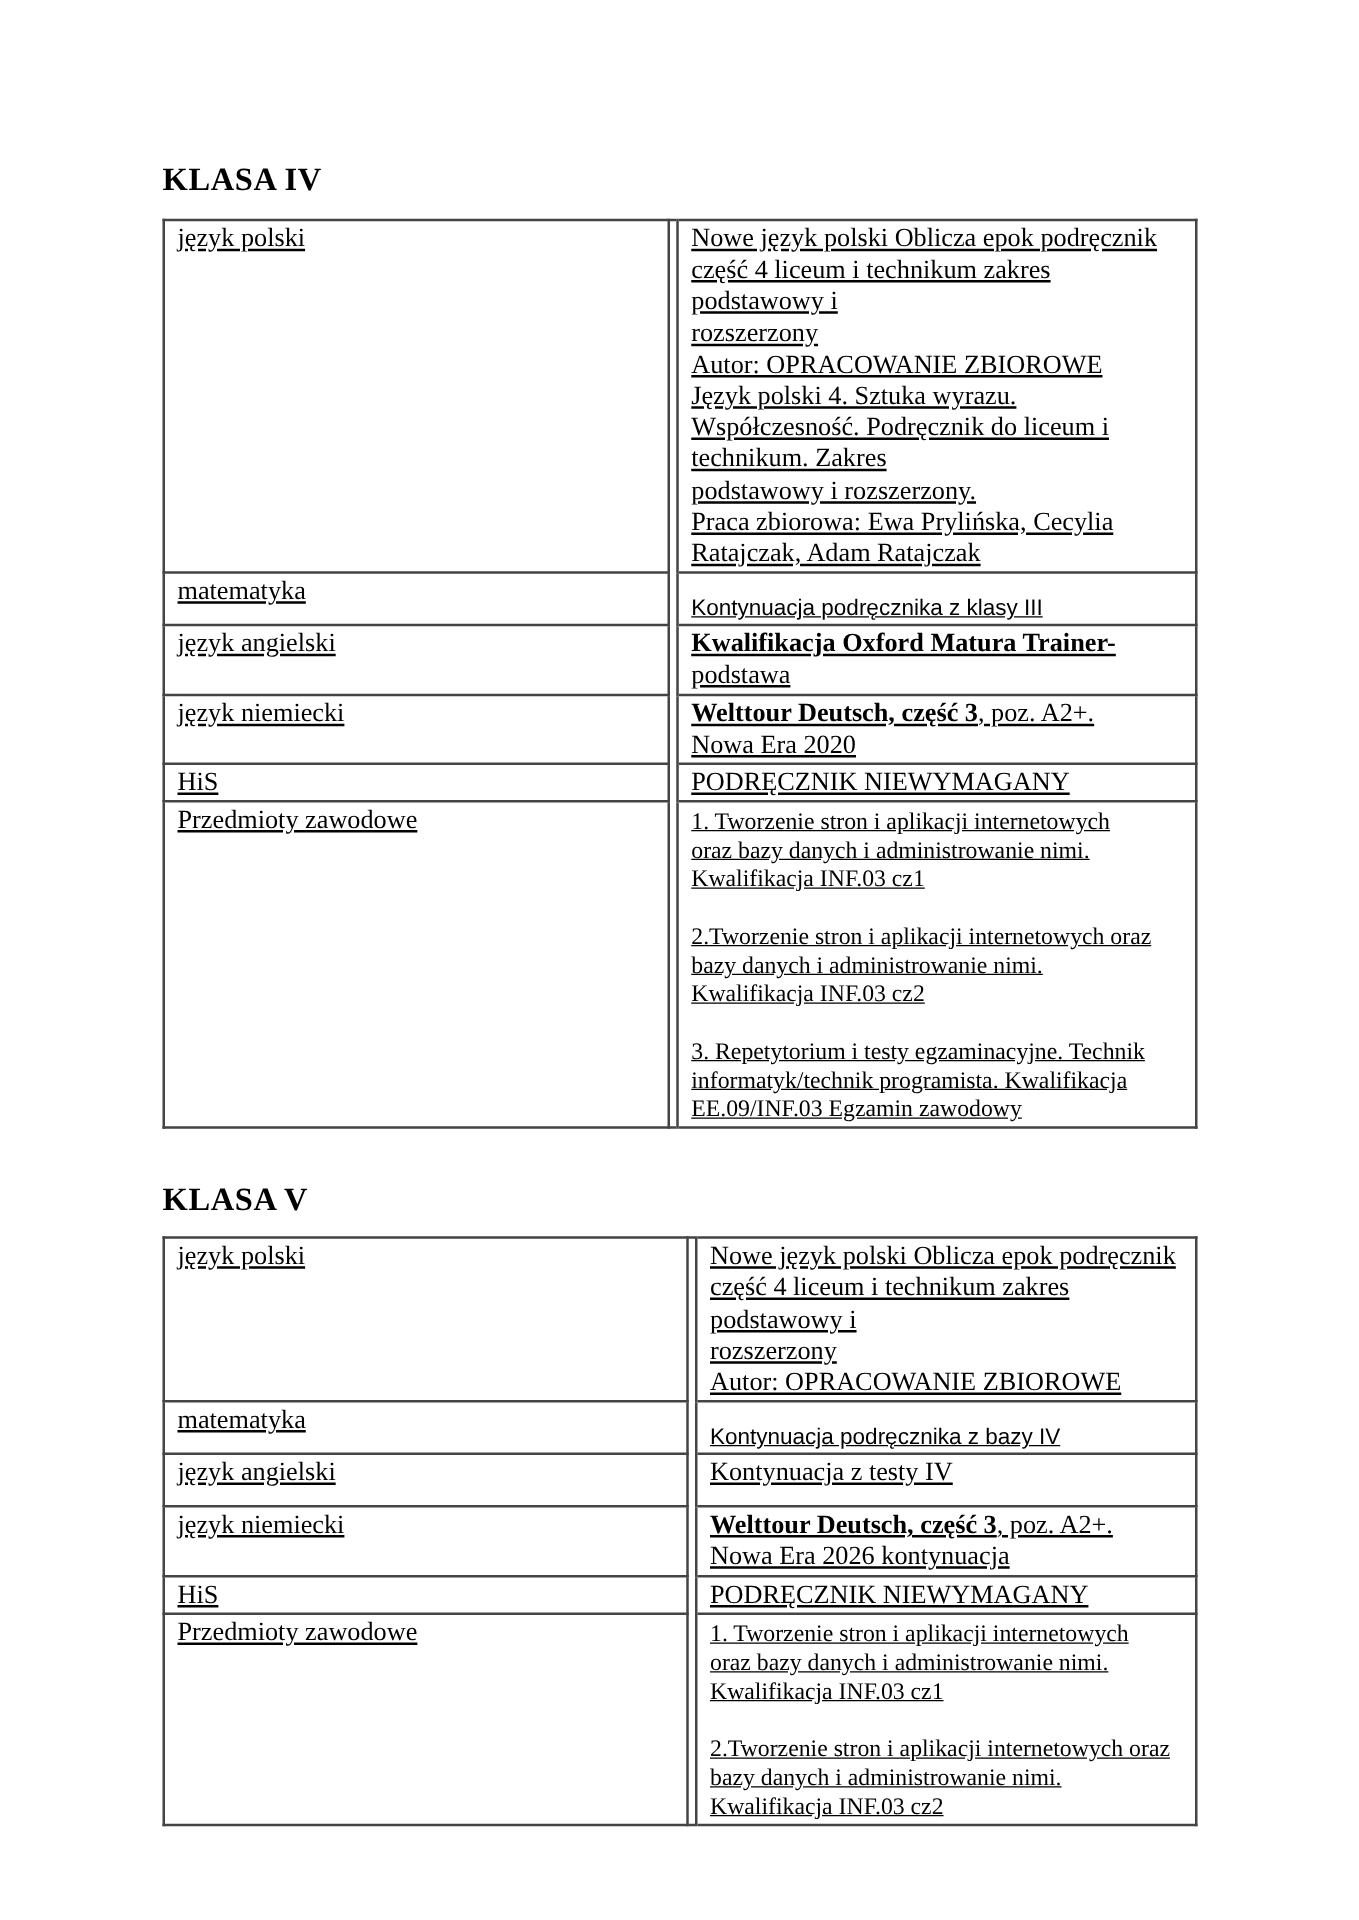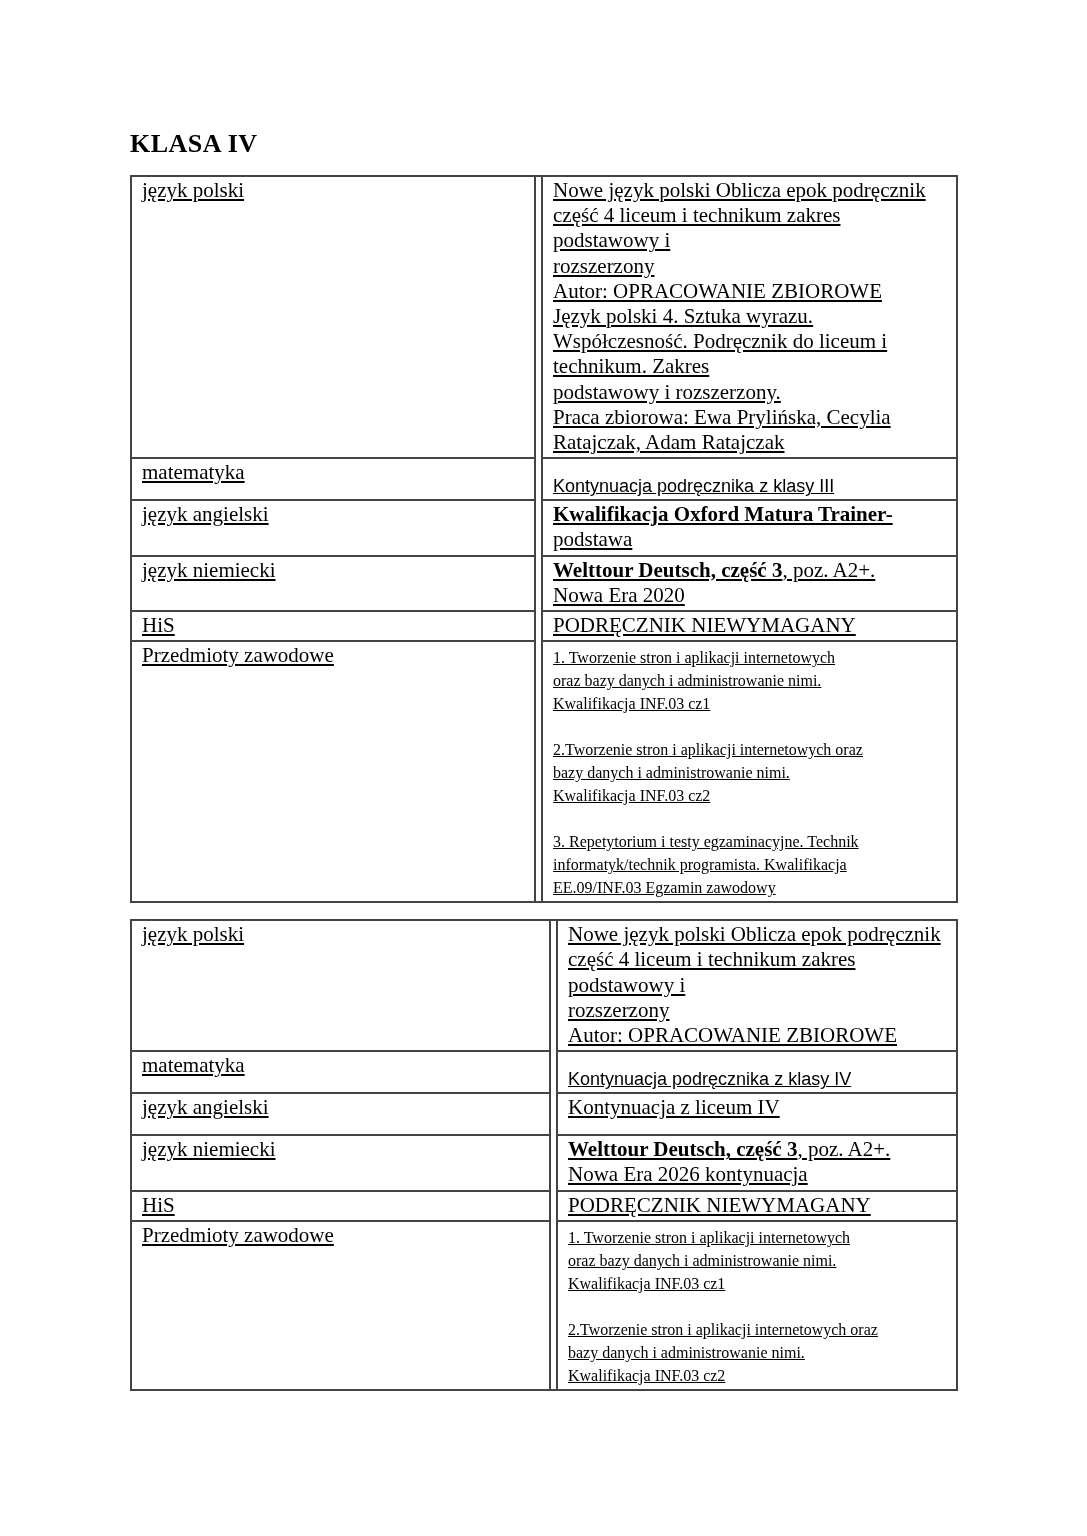--- a/index.html
+++ b/index.html
@@ -54,21 +54,21 @@
     padding: 0;
   }
   td.val { white-space: pre-line; }
   td.sans {
     font-family: "Liberation Sans", sans-serif;
     font-size: 18px;
     line-height: 22px;
     padding-top: 16px;
   }
   td.small {
-    font-size: 16px;
+    font-size: 19px;
     line-height: 23px;
     padding-top: 4px;
   }
   .b { font-weight: bold; }
   
   .t1 .r1 { height: 275px; }
   .t1 .r2 { height: 25px; }
   .t1 .r3 { height: 50px; }
   .t1 .r4 { height: 50px; }
   .t1 .r5 { height: 25px; }
@@ -142,46 +142,47 @@
 bazy danych i administrowanie nimi.
 Kwalifikacja INF.03 cz2
 
 3. Repetytorium i testy egzaminacyjne. Technik
 informatyk/technik programista. Kwalifikacja
 EE.09/INF.03 Egzamin zawodowy</td>
     </tr>
   </tbody>
     </table>
 
+  <h1 class="section-title title-2">KLASA V</h1>
 
   <table class="booklist t2">
     <colgroup>
       <col style="width:419px">
       <col style="width:7px">
       <col>
     </colgroup>
     <tbody>
         <tr class="r1">
       <td class="subj">język polski</td>
       <td class="gap"></td>
       <td class="val">Nowe język polski Oblicza epok podręcznik
 część 4 liceum i technikum zakres
 podstawowy i
 rozszerzony
 Autor: OPRACOWANIE ZBIOROWE</td>
     </tr>
     <tr class="r2">
       <td class="subj">matematyka</td>
       <td class="gap"></td>
-      <td class="val sans">Kontynuacja podręcznika z klasy IV</td>
+      <td class="val sans">Kontynuacja podręcznika z bazy IV</td>
     </tr>
     <tr class="r3">
       <td class="subj">język angielski</td>
       <td class="gap"></td>
-      <td class="val">Kontynuacja z liceum IV</td>
+      <td class="val">Kontynuacja z testy IV</td>
     </tr>
     <tr class="r4">
       <td class="subj">język niemiecki</td>
       <td class="gap"></td>
       <td class="val"><span class="b">Welttour Deutsch, część 3</span><span>, poz. A2+.
 Nowa Era 2026 kontynuacja</span></td>
     </tr>
     <tr class="r5">
       <td class="subj">HiS</td>
       <td class="gap"></td>

